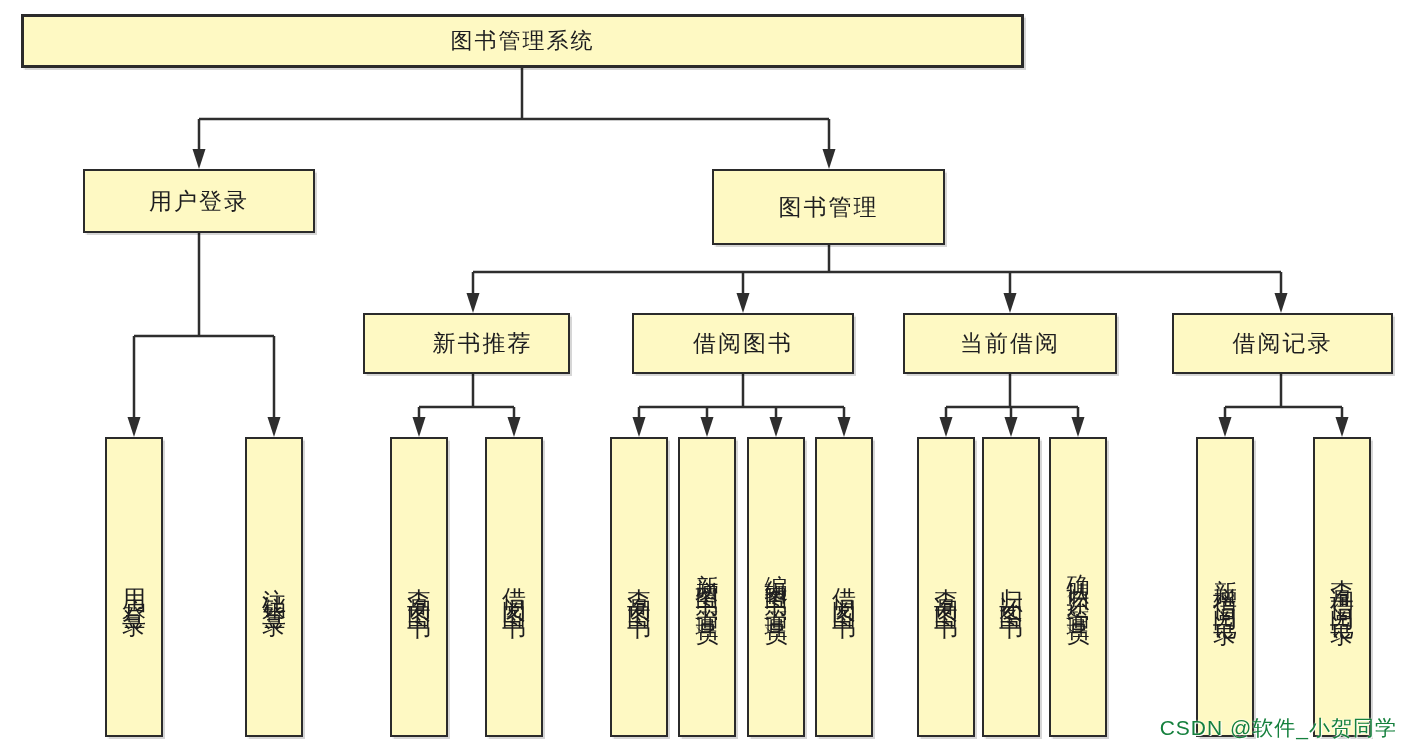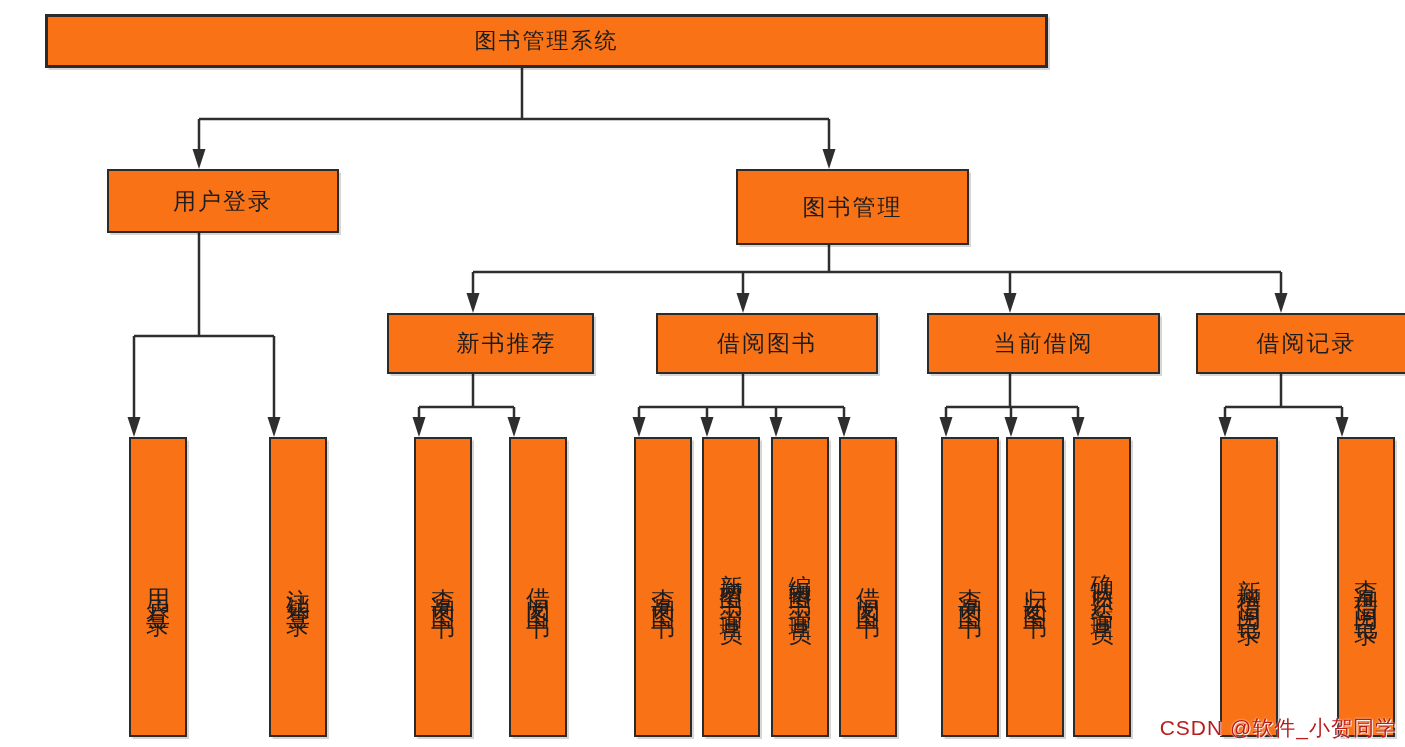--- a/index.html
+++ b/index.html
@@ -10,49 +10,48 @@
     background: #ffffff;
     font-family: "Liberation Sans", "DejaVu Sans", sans-serif;
     color: #1d1d1f;
     overflow: hidden;
   }
   #wires { position: absolute; left: 0; top: 0; z-index: 1; }
   .node {
     position: absolute;
     z-index: 2;
     box-sizing: border-box;
-    background: #f97316;
+    background: #fef9c3;
     border: 2.5px solid #2b2b2b;
     box-shadow: 1.5px 1.5px 1px rgba(0,0,0,0.16);
     display: flex;
     align-items: center;
     justify-content: center;
     font-size: 23px;
     letter-spacing: 2px;
     white-space: nowrap;
-    margin-left: 24px;
   }
   .node.root { border-width: 3px; font-size: 22px; }
   .node.leaf {
     writing-mode: vertical-rl;
     text-orientation: mixed;
     font-size: 24px;
     letter-spacing: 9px;
     line-height: 1;
     white-space: normal;
     padding: 6px 0;
   }
   .node.leaf.dense { font-size: 23px; letter-spacing: 7px; }
   #watermark {
     position: absolute;
     right: 8px;
     bottom: 5px;
     z-index: 3;
     font-size: 21px;
-    color: #b91c1c;
+    color: #15803d;
     text-shadow: 0 0 2px #ffffff, 1px 1px 0 rgba(255,255,255,0.9);
     letter-spacing: 1px;
   }
   svg path.w { stroke: #2e2e2e; stroke-width: 2.5; fill: none; }
   svg path.a { fill: #2e2e2e; stroke: none; }
 </style>
 </head>
 <body>
 
 <div id="canvas">
@@ -107,21 +106,21 @@
     </g>
   </svg>
 
   <div class="node root" style="left:21px; top:14px; width:1003px; height:54px;">图书管理系统</div>
 
   <div class="node" style="left:83px; top:169px; width:232px; height:64px;">用户登录</div>
   <div class="node" style="left:712px; top:169px; width:233px; height:76px;">图书管理</div>
 
   <div class="node" style="left:363px; top:313px; width:207px; height:61px;padding-left:32px;">新书推荐</div>
   <div class="node" style="left:632px; top:313px; width:222px; height:61px;">借阅图书</div>
-  <div class="node" style="left:903px; top:313px; width:233px; height:61px;">当前借阅</div>
+  <div class="node" style="left:903px; top:313px; width:214px; height:61px;">当前借阅</div>
   <div class="node" style="left:1172px; top:313px; width:221px; height:61px;">借阅记录</div>
 
   <div class="node leaf" style="left:105px; top:437px; width:58px; height:300px;">用户登录</div>
   <div class="node leaf" style="left:245px; top:437px; width:58px; height:300px;">注销登录</div>
 
   <div class="node leaf" style="left:390px; top:437px; width:58px; height:300px;">查询图书</div>
   <div class="node leaf" style="left:485px; top:437px; width:58px; height:300px;">借阅图书</div>
 
   <div class="node leaf" style="left:610px; top:437px; width:58px; height:300px;">查询图书</div>
   <div class="node leaf dense" style="left:678px; top:437px; width:58px; height:300px;">新增图书（管理员）</div>

